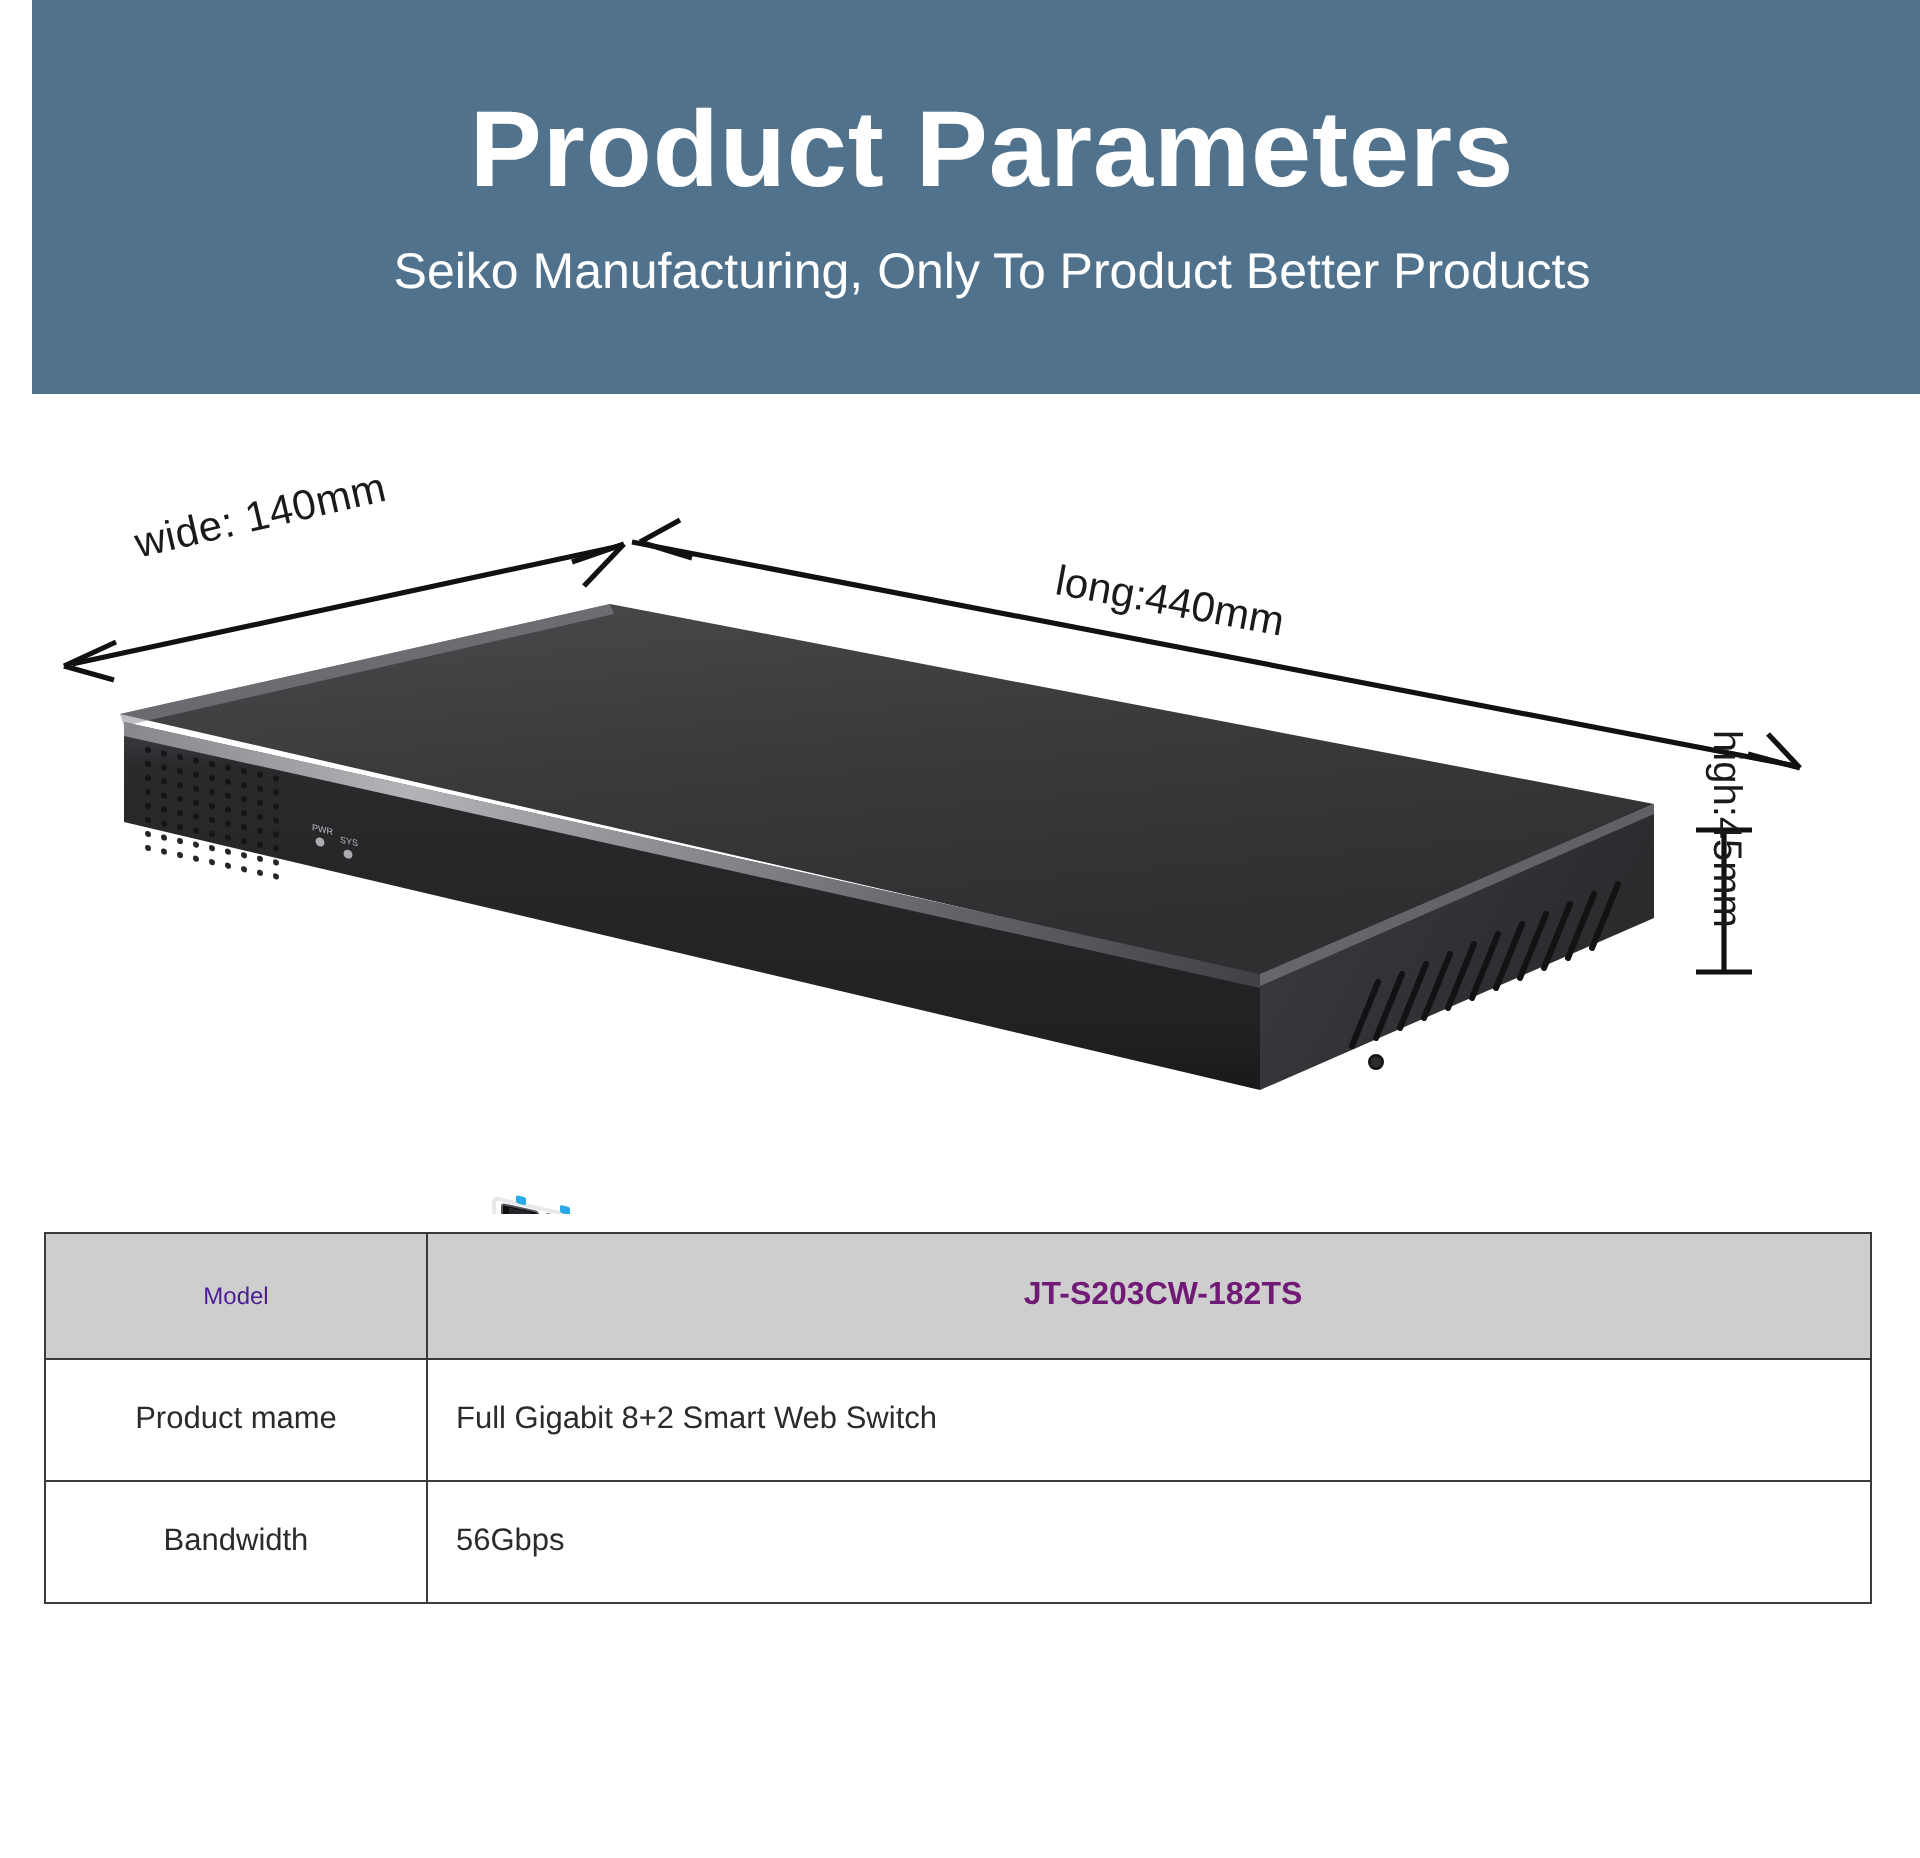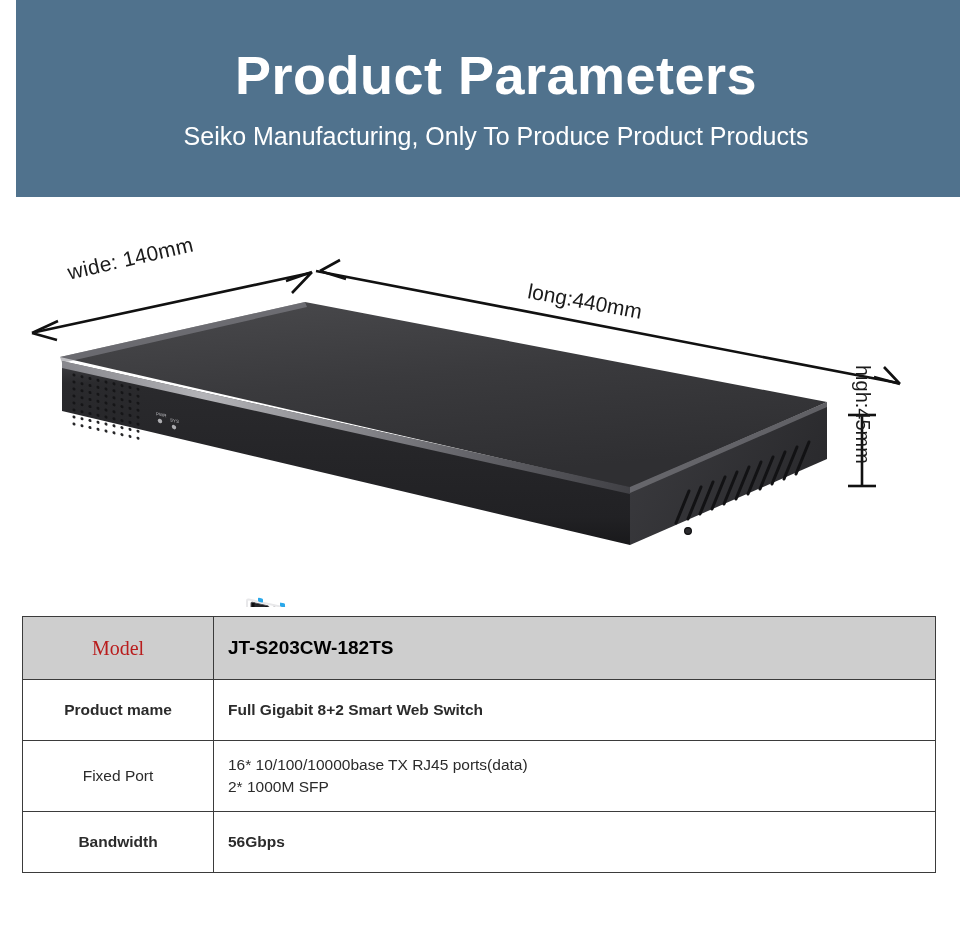--- a/index.html
+++ b/index.html
@@ -91,38 +91,38 @@
   .col-value{
     padding:9px 0 9px 14px;
     text-align:left;
   }
   tr.header-row td{
     background:#cecece;
     height:44px;
   }
   tr.header-row .col-value{
     font-weight:bold;
-    font-size:19px;
-    color:#000000;
+    font-size:16px;
+    color:#701a75;
+    text-align:center;
   }
   tr.header-row .col-label{
-    font-size:20px;
-    color:#b91c1c;
-    font-family:Liberation Serif, serif;
+    font-size:12px;
+    color:#4c1d95;
   }
   tr.row-tall td{height:52px;}
-  tr.row-std td{height:42px;font-weight:bold;}
+  tr.row-std td{height:42px;}
   .val-line{display:block;line-height:1.45;}
 </style>
 </head>
 <body>
 
 <div class="banner">
   <div class="banner-title">Product Parameters</div>
-  <div class="banner-sub">Seiko Manufacturing, Only To Produce Product Products</div>
+  <div class="banner-sub">Seiko Manufacturing, Only To Product Better Products</div>
 </div>
 
 <div class="stage">
 
   <svg width="960" height="410" viewBox="0 0 960 410">
     <defs>
       <linearGradient id="topFace" x1="0" y1="0" x2="0.35" y2="1">
         <stop offset="0" stop-color="#4a4a4d"></stop>
         <stop offset="0.5" stop-color="#3a3a3d"></stop>
         <stop offset="1" stop-color="#2f2f32"></stop>
@@ -307,27 +307,20 @@
         <td class="col-value">
           <span class="val-line">JT-S203CW-182TS</span>
         </td>
       </tr>
       <tr class="row-std">
         <td class="col-label">Product mame</td>
         <td class="col-value">
           <span class="val-line">Full Gigabit 8+2 Smart Web Switch</span>
         </td>
       </tr>
-      <tr class="row-tall">
-        <td class="col-label">Fixed Port</td>
-        <td class="col-value">
-          <span class="val-line">16* 10/100/10000base TX RJ45 ports(data)</span>
-          <span class="val-line">2* 1000M SFP</span>
-        </td>
-      </tr>
       <tr class="row-std">
         <td class="col-label">Bandwidth</td>
         <td class="col-value">
           <span class="val-line">56Gbps</span>
         </td>
       </tr>
     </tbody>
 </table>
 
 </body></html>

